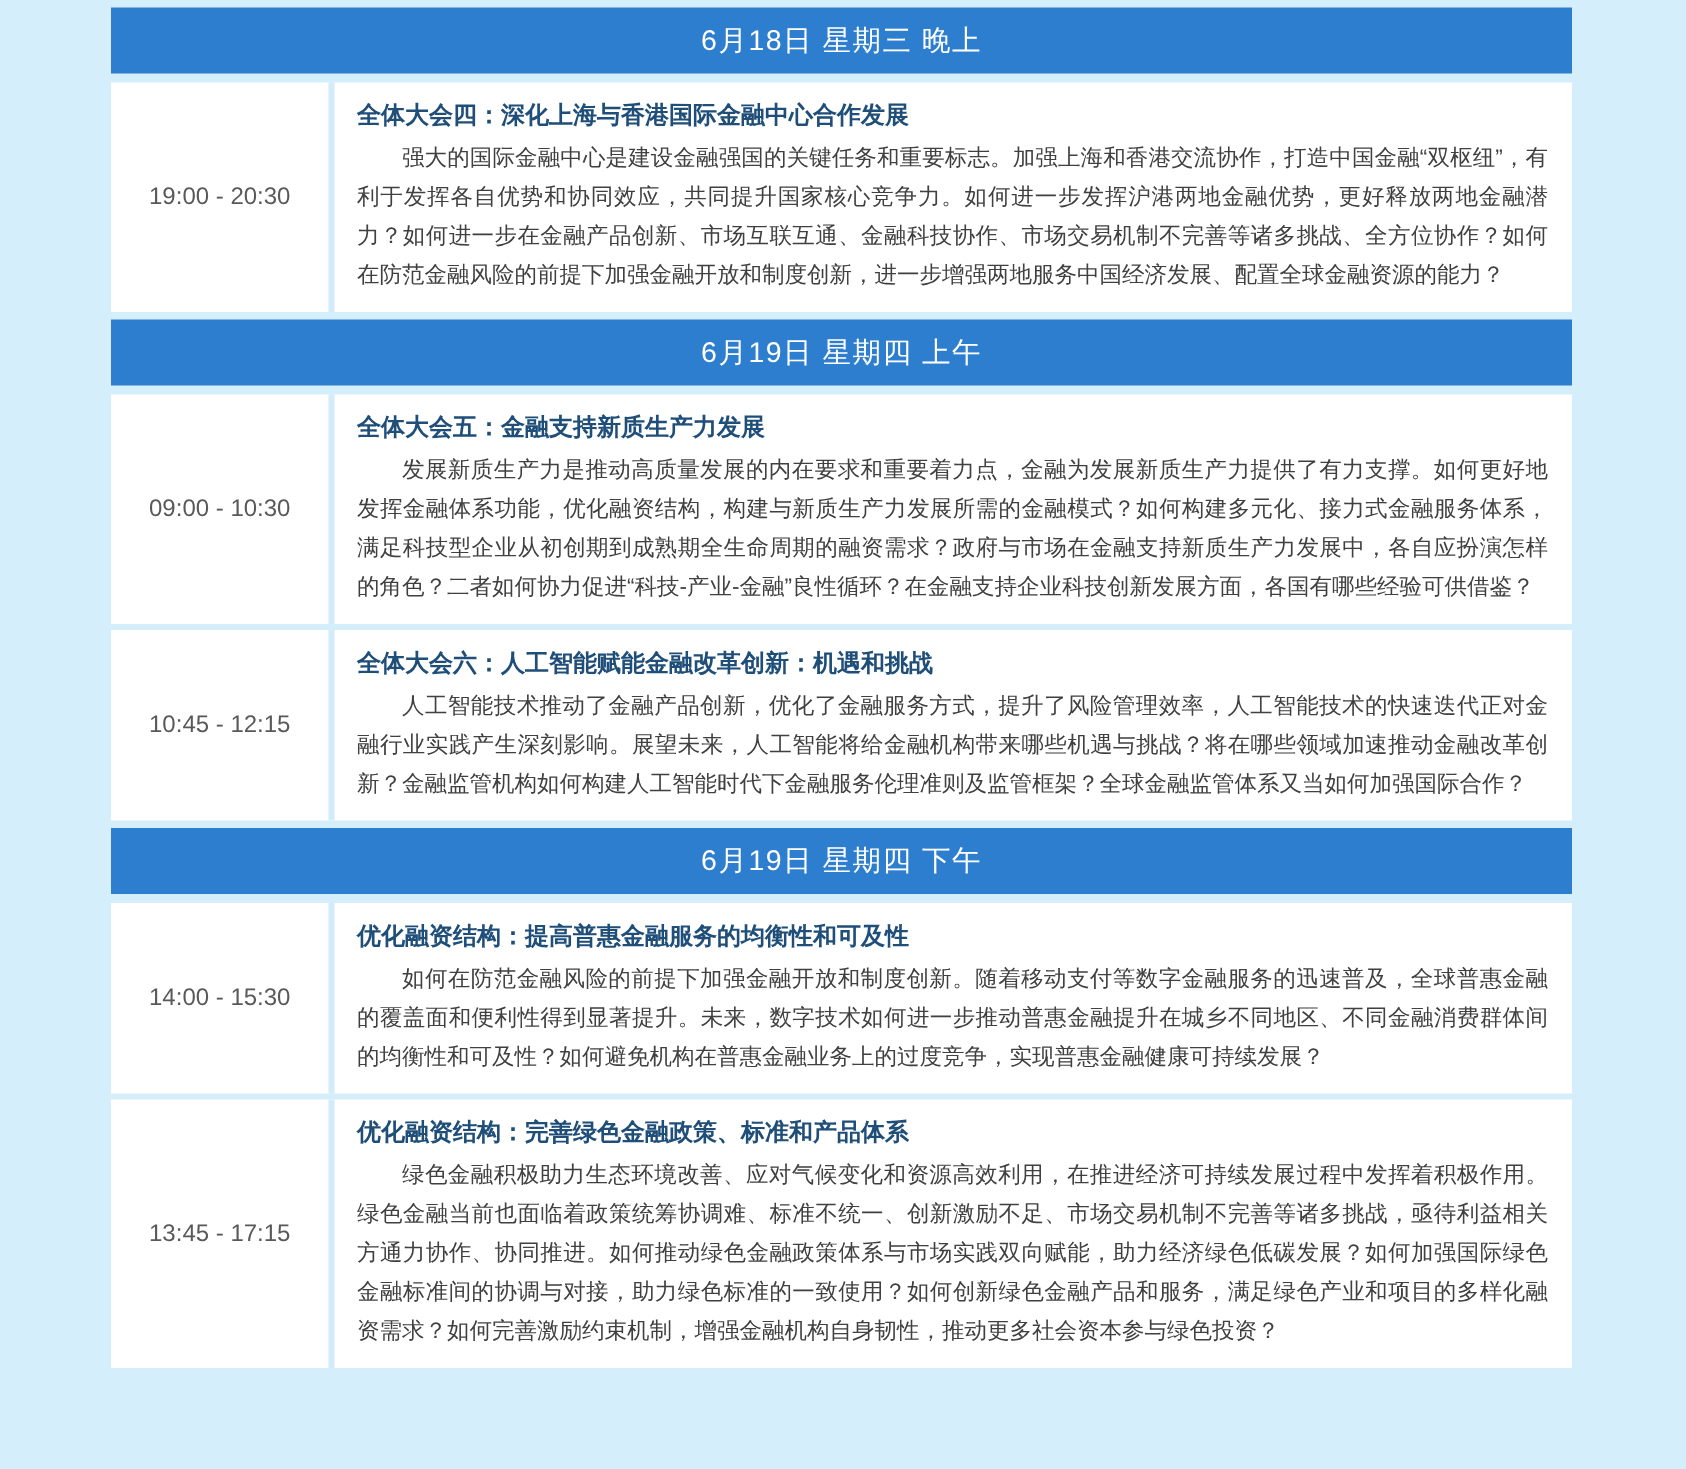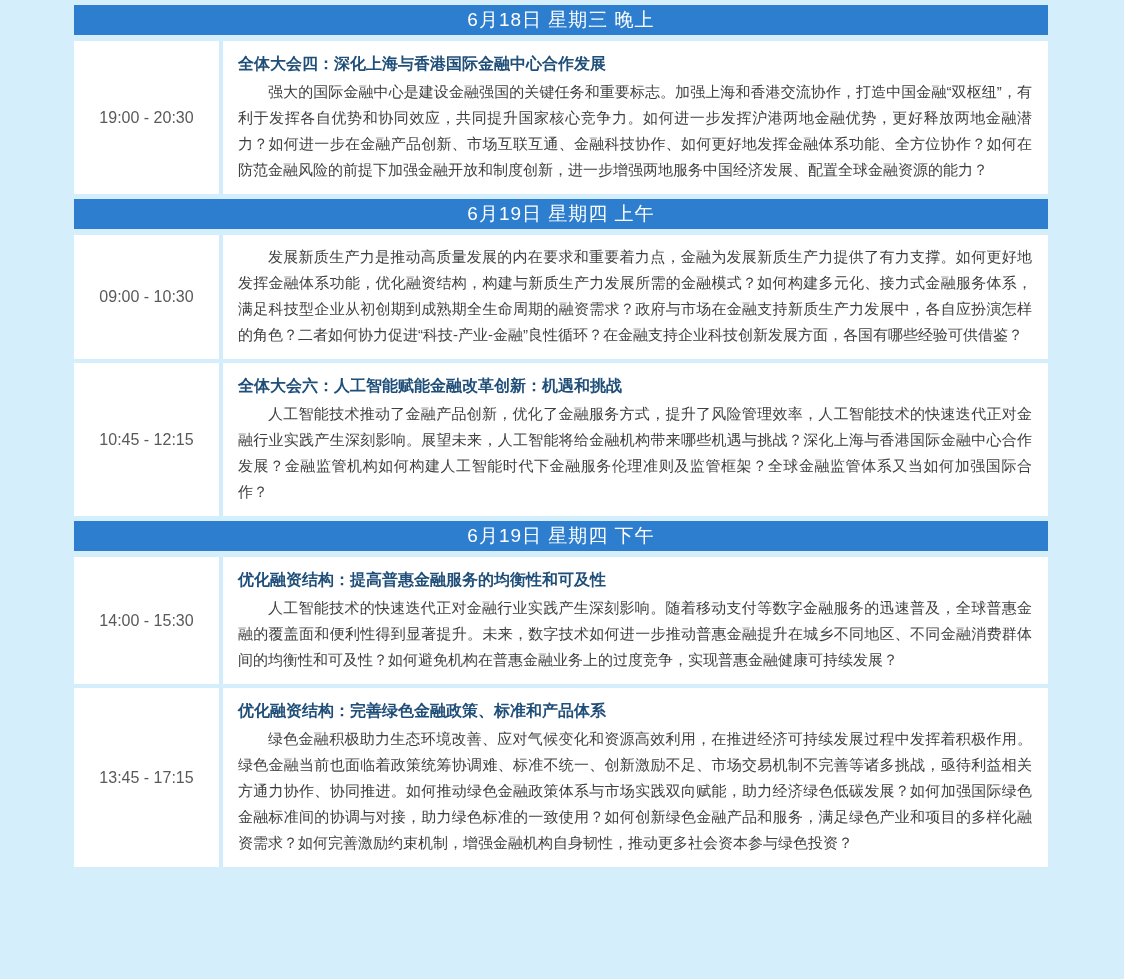--- a/index.html
+++ b/index.html
@@ -15,21 +15,21 @@
   body{
     width:1124px;height:979px;overflow:hidden;
     background:var(--bg);
     font-family:"Liberation Sans","DejaVu Sans",sans-serif;
   }
   .agenda{
     width:974px;
     margin:5px 0 0 74px;
   }
   .date-bar{
-    height:30px;
+    height:44px;
     background:var(--accent);
     color:#ffffff;
     font-size:19px;
     letter-spacing:1px;
     display:flex;align-items:center;justify-content:center;
     margin-bottom:6px;
   }
   .section{margin-bottom:5px;}
   .session-row{
     display:flex;
@@ -75,59 +75,60 @@
   <section class="section">
     <div class="date-bar">
       <span>6月18日 星期三 晚上</span>
     </div>
 
   <div class="session-row">
     <div class="time-cell">19:00 - 20:30</div>
     <div class="v-divider"></div>
     <div class="content-cell">
       <h3 class="session-title">全体大会四：深化上海与香港国际金融中心合作发展</h3>
-      <p class="session-desc">强大的国际金融中心是建设金融强国的关键任务和重要标志。加强上海和香港交流协作，打造中国金融“双枢纽”，有利于发挥各自优势和协同效应，共同提升国家核心竞争力。如何进一步发挥沪港两地金融优势，更好释放两地金融潜力？如何进一步在金融产品创新、市场互联互通、金融科技协作、如何更好地发挥金融体系功能、全方位协作？如何在防范金融风险的前提下加强金融开放和制度创新，进一步增强两地服务中国经济发展、配置全球金融资源的能力？</p>
+      <p class="session-desc">强大的国际金融中心是建设金融强国的关键任务和重要标志。加强上海和香港交流协作，打造中国金融“双枢纽”，有利于发挥各自优势和协同效应，共同提升国家核心竞争力。如何进一步发挥沪港两地金融优势，更好释放两地金融潜力？如何进一步在金融产品创新、市场互联互通、金融科技协作、市场交易机制不完善等诸多挑战、全方位协作？如何在防范金融风险的前提下加强金融开放和制度创新，进一步增强两地服务中国经济发展、配置全球金融资源的能力？</p>
     </div>
   </div>
 </section>
 
   <section class="section">
     <div class="date-bar">
       <span>6月19日 星期四 上午</span>
     </div>
 
   <div class="session-row">
     <div class="time-cell">09:00 - 10:30</div>
     <div class="v-divider"></div>
     <div class="content-cell">
+      <h3 class="session-title">全体大会五：金融支持新质生产力发展</h3>
       <p class="session-desc">发展新质生产力是推动高质量发展的内在要求和重要着力点，金融为发展新质生产力提供了有力支撑。如何更好地发挥金融体系功能，优化融资结构，构建与新质生产力发展所需的金融模式？如何构建多元化、接力式金融服务体系，满足科技型企业从初创期到成熟期全生命周期的融资需求？政府与市场在金融支持新质生产力发展中，各自应扮演怎样的角色？二者如何协力促进“科技-产业-金融”良性循环？在金融支持企业科技创新发展方面，各国有哪些经验可供借鉴？</p>
     </div>
   </div>
 
   <div class="session-row">
     <div class="time-cell">10:45 - 12:15</div>
     <div class="v-divider"></div>
     <div class="content-cell">
       <h3 class="session-title">全体大会六：人工智能赋能金融改革创新：机遇和挑战</h3>
-      <p class="session-desc">人工智能技术推动了金融产品创新，优化了金融服务方式，提升了风险管理效率，人工智能技术的快速迭代正对金融行业实践产生深刻影响。展望未来，人工智能将给金融机构带来哪些机遇与挑战？深化上海与香港国际金融中心合作发展？金融监管机构如何构建人工智能时代下金融服务伦理准则及监管框架？全球金融监管体系又当如何加强国际合作？</p>
+      <p class="session-desc">人工智能技术推动了金融产品创新，优化了金融服务方式，提升了风险管理效率，人工智能技术的快速迭代正对金融行业实践产生深刻影响。展望未来，人工智能将给金融机构带来哪些机遇与挑战？将在哪些领域加速推动金融改革创新？金融监管机构如何构建人工智能时代下金融服务伦理准则及监管框架？全球金融监管体系又当如何加强国际合作？</p>
     </div>
   </div>
 </section>
 
   <section class="section">
     <div class="date-bar">
       <span>6月19日 星期四 下午</span>
     </div>
 
   <div class="session-row">
     <div class="time-cell">14:00 - 15:30</div>
     <div class="v-divider"></div>
     <div class="content-cell">
       <h3 class="session-title">优化融资结构：提高普惠金融服务的均衡性和可及性</h3>
-      <p class="session-desc">人工智能技术的快速迭代正对金融行业实践产生深刻影响。随着移动支付等数字金融服务的迅速普及，全球普惠金融的覆盖面和便利性得到显著提升。未来，数字技术如何进一步推动普惠金融提升在城乡不同地区、不同金融消费群体间的均衡性和可及性？如何避免机构在普惠金融业务上的过度竞争，实现普惠金融健康可持续发展？</p>
+      <p class="session-desc">如何在防范金融风险的前提下加强金融开放和制度创新。随着移动支付等数字金融服务的迅速普及，全球普惠金融的覆盖面和便利性得到显著提升。未来，数字技术如何进一步推动普惠金融提升在城乡不同地区、不同金融消费群体间的均衡性和可及性？如何避免机构在普惠金融业务上的过度竞争，实现普惠金融健康可持续发展？</p>
     </div>
   </div>
 
   <div class="session-row">
     <div class="time-cell">13:45 - 17:15</div>
     <div class="v-divider"></div>
     <div class="content-cell">
       <h3 class="session-title">优化融资结构：完善绿色金融政策、标准和产品体系</h3>
       <p class="session-desc">绿色金融积极助力生态环境改善、应对气候变化和资源高效利用，在推进经济可持续发展过程中发挥着积极作用。绿色金融当前也面临着政策统筹协调难、标准不统一、创新激励不足、市场交易机制不完善等诸多挑战，亟待利益相关方通力协作、协同推进。如何推动绿色金融政策体系与市场实践双向赋能，助力经济绿色低碳发展？如何加强国际绿色金融标准间的协调与对接，助力绿色标准的一致使用？如何创新绿色金融产品和服务，满足绿色产业和项目的多样化融资需求？如何完善激励约束机制，增强金融机构自身韧性，推动更多社会资本参与绿色投资？</p>
     </div>

